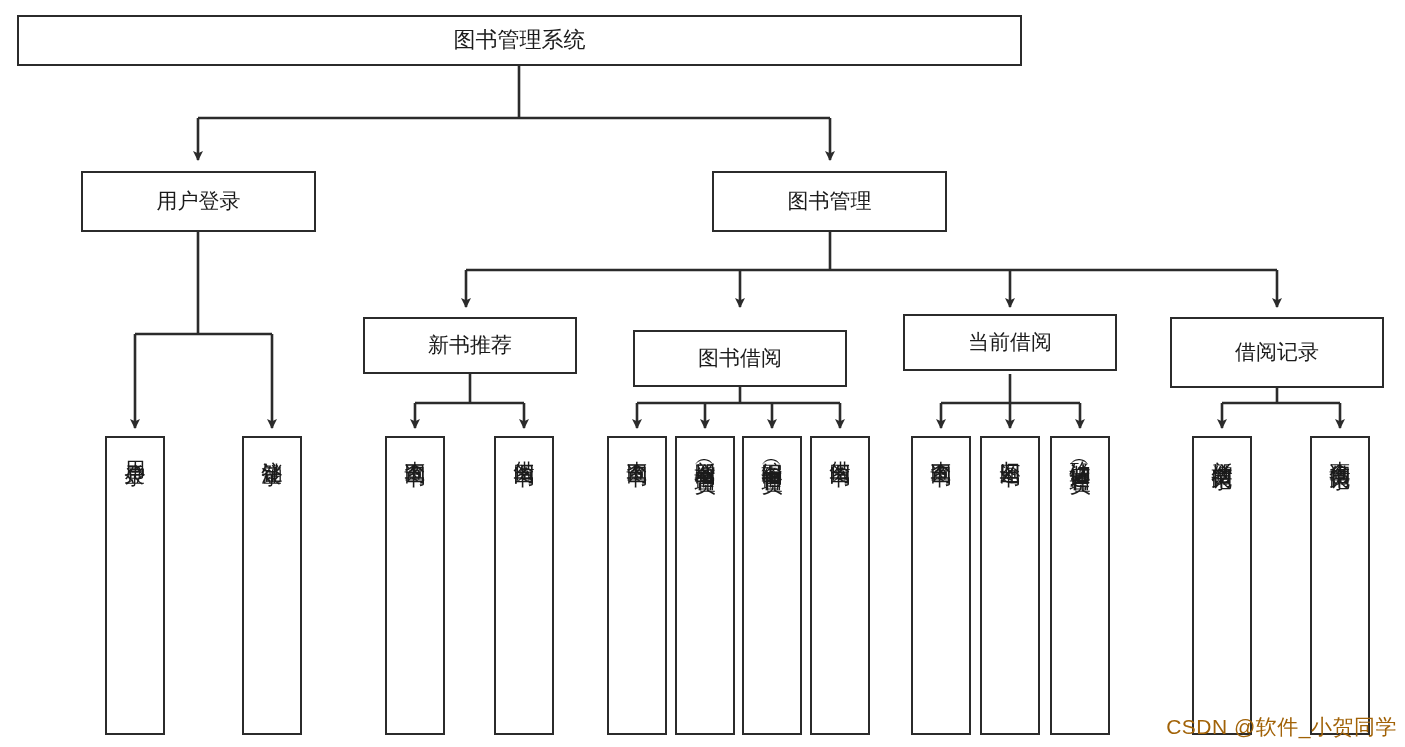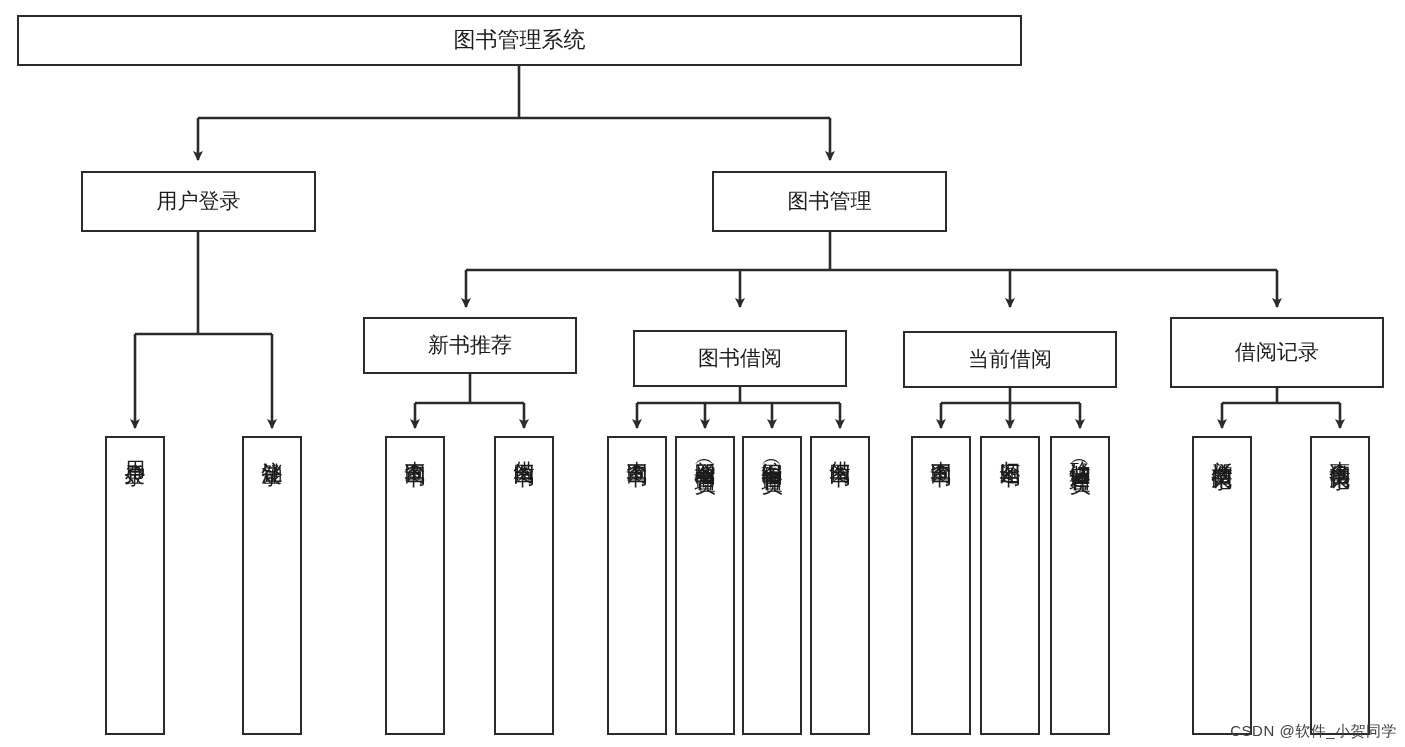--- a/index.html
+++ b/index.html
@@ -55,22 +55,22 @@
     letter-spacing: 2px;
     line-height: 1.05;
     margin: 0 auto;
   }
   .node.root .label { font-size: 22px; }
 
   .watermark {
     position: absolute;
     right: 8px;
     bottom: 6px;
-    font-size: 15px;
-    color: #404040;
+    font-size: 21px;
+    color: #a16207;
     letter-spacing: 0.5px;
     user-select: none;
   }
 </style>
 </head>
 <body>
 
 <div id="canvas">
 
   <svg class="connectors" viewBox="0 0 1405 747">
@@ -133,21 +133,21 @@
   <div class="node horizontal" style="left:712px; top:171px; width:235px; height:61px;">
     <span class="label">图书管理</span>
   </div>
 
   <div class="node horizontal" style="left:363px; top:317px; width:214px; height:57px;">
     <span class="label">新书推荐</span>
   </div>
   <div class="node horizontal" style="left:633px; top:330px; width:214px; height:57px;">
     <span class="label">图书借阅</span>
   </div>
-  <div class="node horizontal" style="left:903px; top:331px; width:214px; height:57px;">
+  <div class="node horizontal" style="left:903px; top:314px; width:214px; height:57px;">
     <span class="label">当前借阅</span>
   </div>
   <div class="node horizontal" style="left:1170px; top:317px; width:214px; height:71px;">
     <span class="label">借阅记录</span>
   </div>
 
   <div class="node vertical" style="left:105px; top:436px; width:60px; height:299px;">
     <span class="label">用户登录</span>
   </div>
   <div class="node vertical" style="left:242px; top:436px; width:60px; height:299px;">

